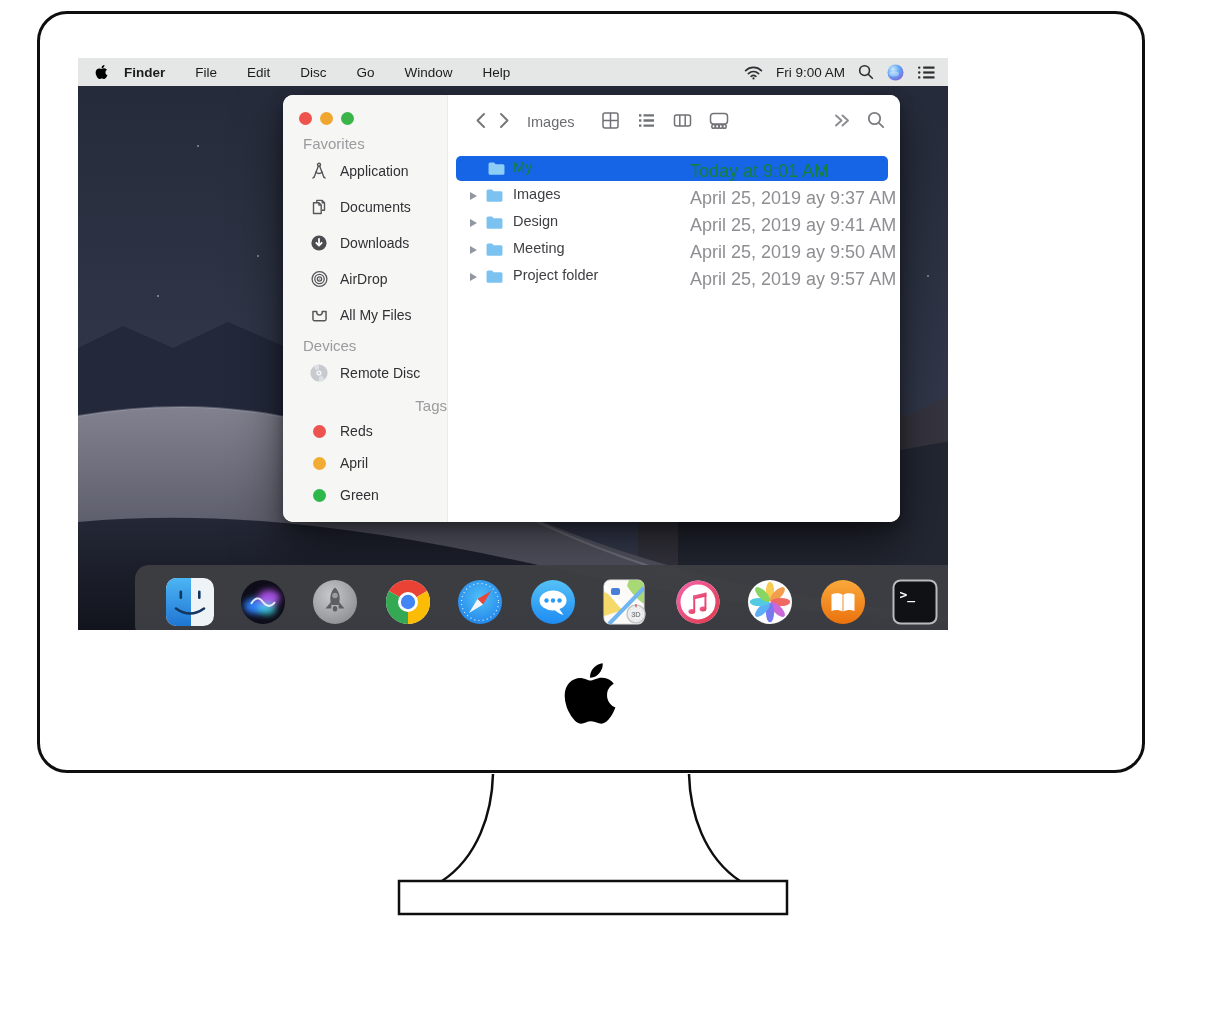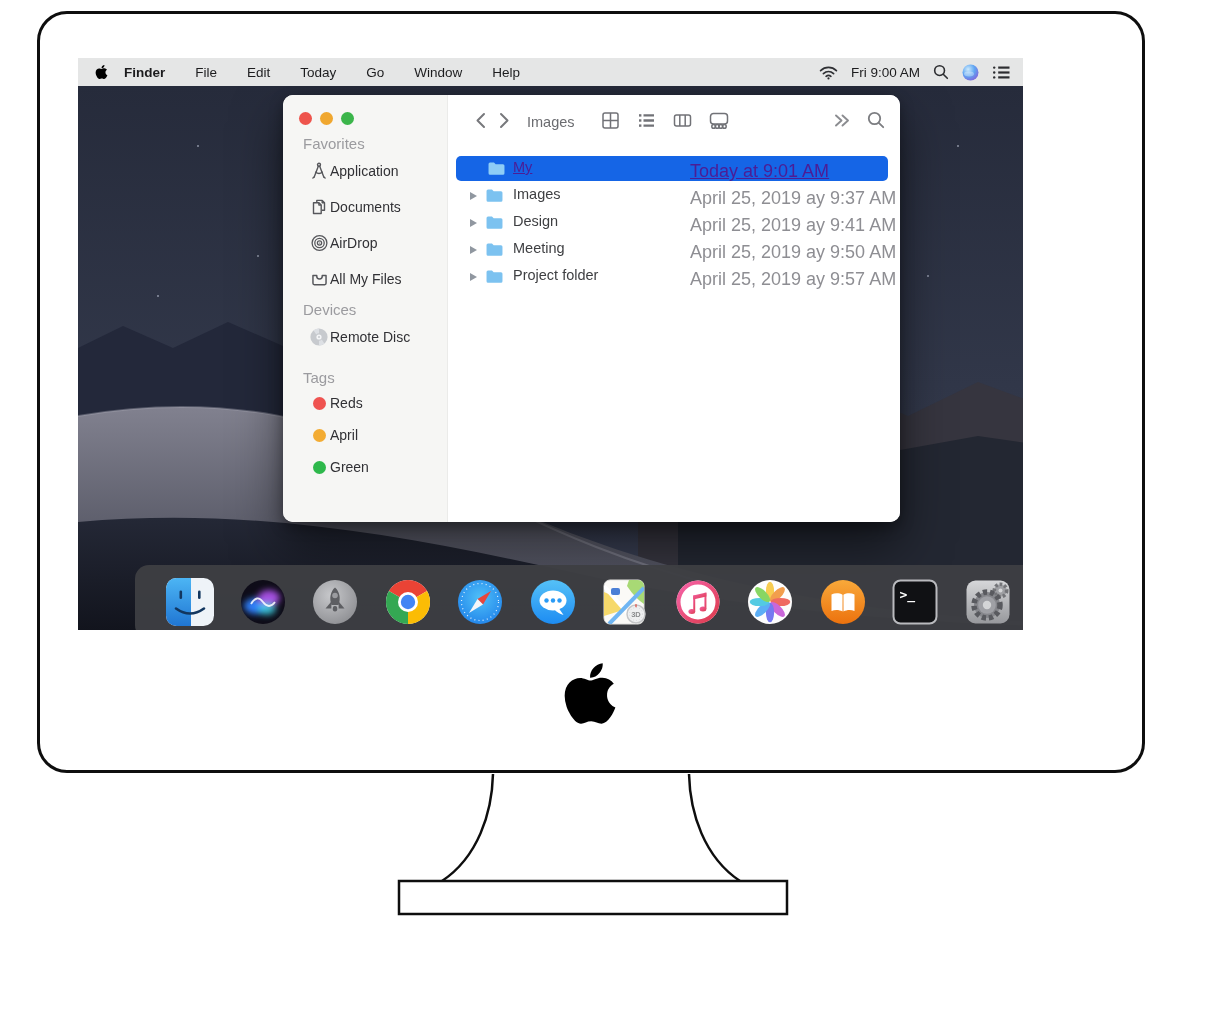--- a/index.html
+++ b/index.html
@@ -1,19 +1,19 @@
 <!DOCTYPE html>
 <html><head>
 <meta charset="utf-8">
 <style>
   html,body{margin:0;padding:0;width:1213px;height:1015px;background:#fff;
     font-family:"Liberation Sans",sans-serif;overflow:hidden;position:relative;}
   .imac{position:absolute;left:37px;top:11px;width:1108px;height:762px;
     border:3px solid #0e0e0e;border-radius:30px;background:#fff;box-sizing:border-box;}
-  .screen{position:absolute;left:38px;top:44px;width:945px;height:572px;background:#10131c;overflow:hidden;}
+  .screen{position:absolute;left:38px;top:44px;width:870px;height:572px;background:#10131c;overflow:hidden;}
 
   
   .menubar{position:absolute;top:0;left:0;right:0;height:28px;background:#e5e6e6;
     display:flex;align-items:center;font-size:13.5px;color:#1c1c1e;z-index:6;}
   .mb-apple{margin-left:17px;display:flex;align-items:center;}
   .mb-app{font-weight:700;margin-left:16px;}
   .mb-item{margin-left:30px;}
   .mb-right{margin-left:auto;display:flex;align-items:center;gap:13px;margin-right:12px;}
 
   
@@ -23,46 +23,46 @@
   
   .window{position:absolute;left:205px;top:9px;width:617px;height:427px;border-radius:10px;
     background:#fff;display:flex;overflow:hidden;
     box-shadow:0 24px 50px rgba(0,0,0,.5),0 5px 14px rgba(0,0,0,.35);}
   .sidebar{width:165px;flex:none;background:#f6f6f4;border-right:1px solid #ebebe9;
     position:relative;padding-top:40px;box-sizing:border-box;}
   .traffic{position:absolute;top:17px;left:16px;display:flex;gap:8px;}
   .tl{width:13px;height:13px;border-radius:50%;}
   .tl.red{background:#ee544c;} .tl.yel{background:#f0a72f;} .tl.grn{background:#3bb54a;}
   .side-label{font-size:15px;color:#9b9b9f;margin-left:20px;height:18px;line-height:18px;}
-  .side-item{height:36px;display:flex;align-items:center;padding-left:26px;gap:1px;
+  .side-item{height:36px;display:flex;align-items:center;padding-left:26px;gap:11px;
     font-size:14px;color:#313135;}
   .side-item .ic{width:20px;display:flex;justify-content:center;align-items:center;}
   .side-item.tag{height:32px;}
   .tag-dot{width:13px;height:13px;border-radius:50%;background:#ccc;}
-  .lbl-devices{margin-top:4px;} .lbl-tags{margin-top:14px;}
+  .lbl-devices{margin-top:4px;} .lbl-tags{margin-top:6px;text-align:right;}
 
   
   .main{flex:1;display:flex;flex-direction:column;position:relative;background:#fff;}
   .toolbar{height:54px;display:flex;align-items:center;}
   .nav-back{margin-left:27px;} .nav-fwd{margin-left:13px;}
   .tb-title{margin-left:17px;font-size:14.5px;color:#6b6c70;}
   .view-group{display:flex;align-items:center;gap:15px;margin-left:25px;}
   .tb-right{margin-left:auto;display:flex;align-items:center;gap:16px;margin-right:15px;}
   .cols{position:relative;height:25px;}
   .col-h{position:absolute;top:0;font-weight:700;font-size:14.5px;color:#19191b;}
   .col-name{left:25px;} .col-date{left:242px;}
   .rowlist{margin-top:7px;}
   .frow{height:27px;position:relative;font-size:14.5px;color:#3e3f42;}
   .frow .hl{position:absolute;left:8px;right:12px;top:0;height:25px;border-radius:5px;}
   .frow .disc{position:absolute;left:22px;top:9px;width:0;height:0;
     border-left:7px solid #9097a0;border-top:4.5px solid transparent;border-bottom:4.5px solid transparent;}
   .frow .folder{position:absolute;left:37px;top:5px;}
   .frow .fname{position:absolute;left:65px;top:3px;}
   .frow .fdate{position:absolute;left:242px;top:5px;font-size:18px;color:#8e8e93;}
-  .frow.selected .fname,.frow.selected .fdate{color:#4c1d95;text-decoration:underline;}
+  .frow.selected .fname,.frow.selected .fdate{color:#15803d;}
 
   
   .dock{position:absolute;left:57px;top:479px;width:907px;height:74px;
     background:rgba(61,62,67,.96);border-radius:14px;display:flex;align-items:center;
     padding:0 31px;gap:24.5px;box-sizing:border-box;}
   .dock-icon{width:48px;height:48px;flex:none;display:block;}
 
   
   .chin-logo{position:absolute;left:524px;top:645px;}
   .stand{position:absolute;left:390px;top:773px;}
@@ -75,21 +75,21 @@
 
     <div class="menubar">
       <span class="mb-apple">
         <svg width="13" height="16" viewBox="0 0 384 512">
             <path fill="#000" d="M318.7 268.7c-.2-36.7 16.4-64.4 50-84.8-18.8-26.9-47.2-41.7-84.7-44.6-35.5-2.8-74.3 20.7-88.5 20.7-15 0-49.4-19.7-76.4-19.7C63.3 141.2 4 184.8 4 273.5q0 39.3 14.4 81.2c12.8 36.7 59 126.7 107.2 125.2 25.2-.6 43-17.9 75.8-17.9 31.8 0 48.3 17.9 76.4 17.9 48.6-.7 90.4-82.5 102.6-119.3-65.2-30.7-61.7-90-61.7-91.9zm-56.6-164.2c27.3-32.4 24.8-61.9 24-72.5-24.1 1.4-52 16.4-67.9 34.9-17.5 19.8-27.8 44.3-25.6 71.9 26.1 2 49.9-11.4 69.5-34.3z"></path>
           </svg>
       </span>
       <span class="mb-app">Finder</span>
       <span class="mb-item">File</span>
       <span class="mb-item">Edit</span>
-      <span class="mb-item">Today</span>
+      <span class="mb-item">Disc</span>
       <span class="mb-item">Go</span>
       <span class="mb-item">Window</span>
       <span class="mb-item">Help</span>
       <div class="mb-right">
         <span style="display:flex">
           <svg width="19" height="15" viewBox="0 0 19 15" fill="none" stroke="#2e2f33" stroke-width="1.7" stroke-linecap="round">
             <path d="M1.6 5.6 C6.1 1.4 12.9 1.4 17.4 5.6"></path>
               <path d="M4.4 8.6 C7.4 6 11.6 6 14.6 8.6"></path>
               <path d="M7.1 11.3 C8.5 10.2 10.5 10.2 11.9 11.3"></path>
             <circle cx="9.5" cy="13.4" r="1.1" fill="#2e2f33" stroke="none"></circle>
@@ -202,20 +202,32 @@
                 <path d="M6.8 4.4 V2.4 h5.4 l2.3 2.3 v7.5 h-2.8"></path>
                   <path d="M12.2 2.4 v2.3 h2.3"></path>
                 <path d="M3.5 4.8 h5.4 l2.3 2.3 v8.4 H3.5 Z"></path>
                   <path d="M8.9 4.8 v2.3 h2.3"></path>
               </svg>
               </span>
             <span>Documents</span>
           </div>
           <div class="side-item">
             <span class="ic">
+              <svg width="18" height="18" viewBox="0 0 18 18">
+                <circle cx="9" cy="9" r="7.6" fill="#4c4d51"></circle>
+                <g stroke="#fff" stroke-width="1.8" stroke-linecap="round" stroke-linejoin="round" fill="none">
+                  <path d="M9 5 v6.2"></path>
+                    <path d="M6.3 8.8 L9 11.5 L11.7 8.8"></path>
+                  </g>
+              </svg>
+              </span>
+            <span>Downloads</span>
+          </div>
+          <div class="side-item">
+            <span class="ic">
               <svg width="19" height="19" viewBox="0 0 19 19" fill="none" stroke="#56575b" stroke-width="1.3">
                 <circle cx="9.5" cy="9" r="2.1"></circle>
                   <circle cx="9.5" cy="9" r="4.7"></circle>
                   <circle cx="9.5" cy="9" r="7.4"></circle>
                 <circle cx="9.5" cy="9" r="0.6" fill="#56575b" stroke="none"></circle>
               </svg>
               </span>
             <span>AirDrop</span>
           </div>
           <div class="side-item">

